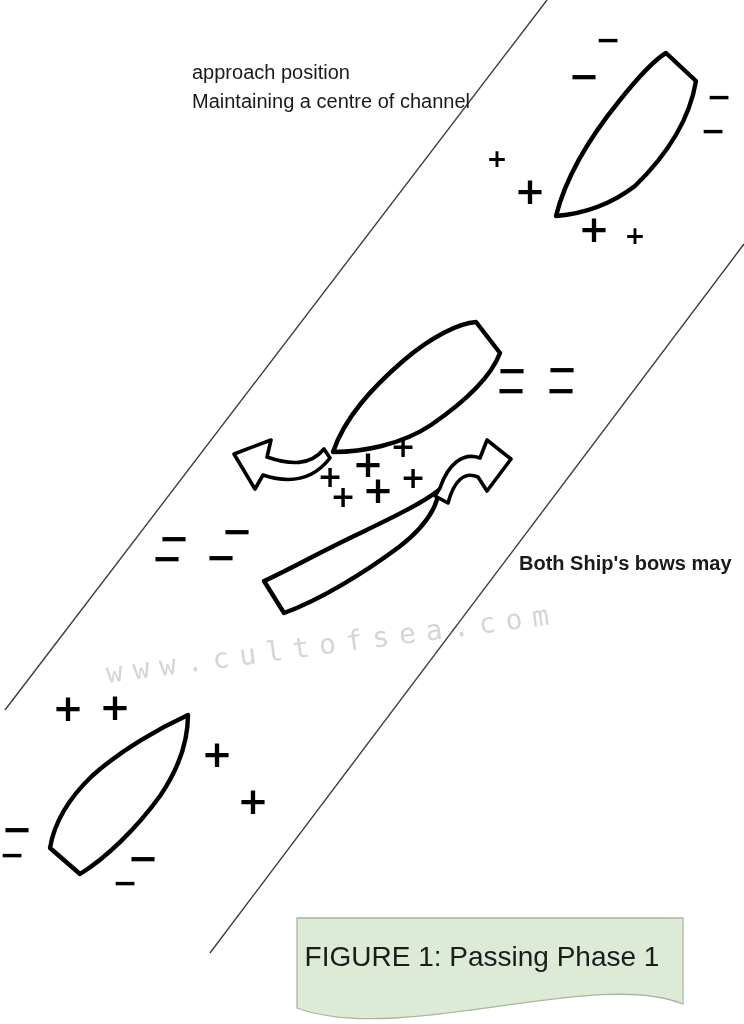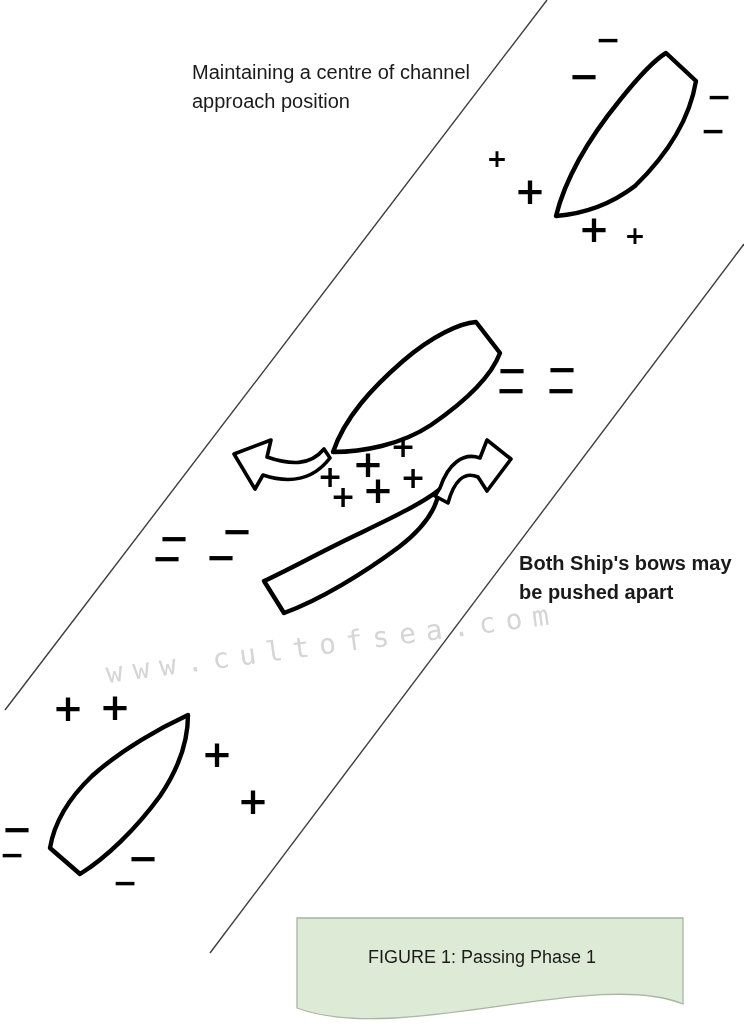--- a/index.html
+++ b/index.html
@@ -21,21 +21,21 @@
   .marker.sm{font-size:25px;}
   .watermark{
     position:absolute;left:106px;top:655px;height:36px;display:flex;align-items:center;
     font-family:"DejaVu Sans Mono",monospace;font-size:28px;letter-spacing:10px;
     color:#d5d5d5;transform:rotate(-7.5deg);transform-origin:0 50%;white-space:nowrap;
   }
   .caption-box{position:absolute;left:296px;top:916px;width:388px;height:108px;}
   .caption-text{
     position:absolute;left:0;top:2px;width:372px;height:78px;
     display:flex;align-items:center;justify-content:center;
-    font-size:18px;color:#1c1c1c;white-space:nowrap;
+    font-size:28px;color:#1c1c1c;white-space:nowrap;
   }
 </style>
 </head>
 <body>
 
 <div id="stage">
 
   <svg class="diagram" width="744" height="1024" viewBox="0 0 744 1024">
 
     <line class="channel" x1="547" y1="0" x2="5" y2="710"></line>
@@ -83,27 +83,26 @@
       <span class="marker lg" style="left: 115px; top: 707px;">+</span>
       <span class="marker lg" style="left: 217px; top: 754px;">+</span>
       <span class="marker lg" style="left: 253px; top: 801px;">+</span>
       <span class="marker lg" style="left: 17px; top: 829px;">−</span>
       <span class="marker md" style="left: 12px; top: 855px;">−</span>
       <span class="marker lg" style="left: 143px; top: 858px;">−</span>
       <span class="marker md" style="left: 125px; top: 883px;">−</span>
     </div>
 
   <div class="label" style="left:192px;top:58px;">
+    <div>approach position</div>
     <div>Maintaining a centre of channel</div>
-    <div>approach position</div>
   </div>
 
   <div class="label" style="left:519px;top:549px;font-weight:bold;">
     <div>Both Ship's bows may</div>
-    <div>be pushed apart</div>
   </div>
 
   <div class="watermark">www.cultofsea.com</div>
 
   <div class="caption-box">
     <svg width="388" height="108" viewBox="0 0 388 108">
       <path d="M 1,2 L 387,2 L 387,88 C 299,52 103,130 1,92 Z" fill="#dcead6" stroke="#a7b7a0" stroke-width="1.3"></path>
     </svg>
     <div class="caption-text">FIGURE 1: Passing Phase 1</div>
   </div>

